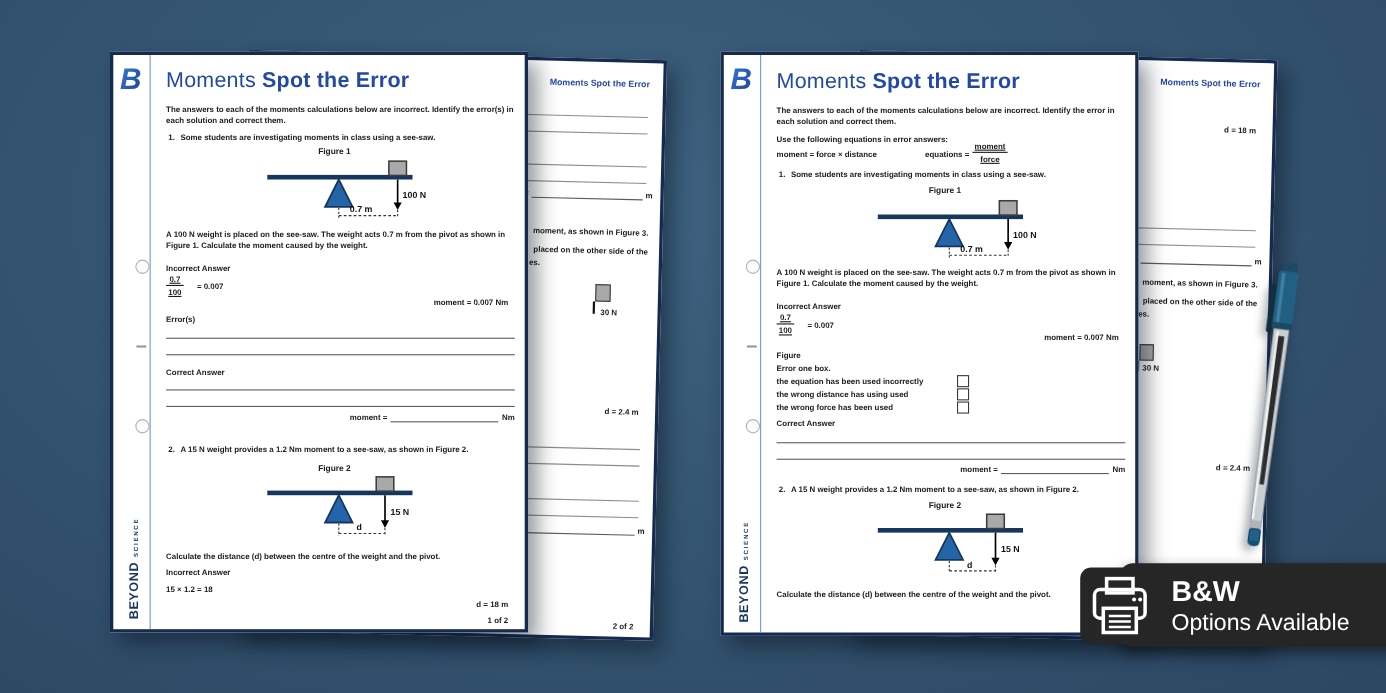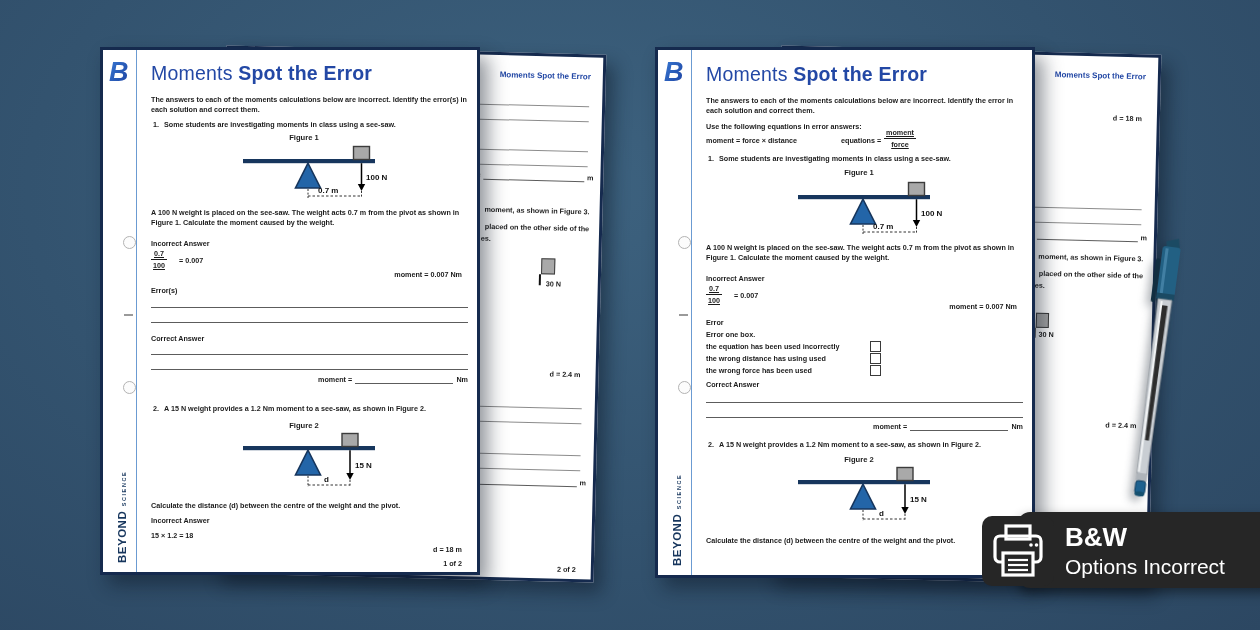--- a/index.html
+++ b/index.html
@@ -236,21 +236,21 @@
       </svg>
 
       <div class="t" style="left:48px;top:193px;width:318px;">A 100 N weight is placed on the see-saw. The weight acts 0.7 m from the pivot as shown in Figure 1. Calculate the moment caused by the weight.</div>
       <div class="t bold" style="left:48px;top:224px;">Incorrect Answer</div>
       <div class="frac" style="left:48px;top:234px;">
         <span class="fn">0.7</span>
         <span class="fd">100</span>
       </div>
       <div class="frac-res" style="left:76px;top:241px;">= 0.007</div>
       <div class="t bold rt nw" style="right:15px;top:252px;">moment = 0.007 Nm</div>
-      <div class="t bold" style="left:48px;top:268px;">Error</div>
+      <div class="t bold" style="left:48px;top:268px;">Figure</div>
       <div class="t" style="left:48px;top:280px;">Error one box.</div>
       <div class="t" style="left:48px;top:292px;">the equation has been used incorrectly</div>
       <div class="chk" style="left:212px;top:291px;"></div>
       <div class="t" style="left:48px;top:304px;">the wrong distance has using used</div>
       <div class="chk" style="left:212px;top:303px;"></div>
       <div class="t" style="left:48px;top:316px;">the wrong force has been used</div>
       <div class="chk" style="left:212px;top:315px;"></div>
       <div class="t bold" style="left:48px;top:330px;">Correct Answer</div>
       <div class="ln" style="left:48px;width:317px;top:352px;"></div>
       <div class="ln" style="left:48px;width:317px;top:367px;"></div>
@@ -289,21 +289,21 @@
     <polygon points="33,66 47,66 45,242 35,242" fill="#c9ced3" stroke="#8f969c" stroke-width="0.8"></polygon>
     <line x1="37" y1="68" x2="36.5" y2="240" stroke="#f2f4f5" stroke-width="2"></line>
     <polygon points="38,72 43.5,72 42.5,208 38.5,208" fill="#2d2d2d"></polygon>
     <rect x="34.5" y="242" width="11" height="7" fill="#aeb4ba"></rect>
     <rect x="35" y="249" width="10" height="13" rx="2.5" fill="#1d618f" stroke="#0e3d5e" stroke-width="1"></rect>
     <ellipse cx="40" cy="262" rx="5" ry="2.5" fill="#15506f"></ellipse>
   </svg>
 
   <div class="badge">
     <div class="b1">B&amp;W</div>
-    <div class="b2">Options Incorrect</div>
+    <div class="b2">Options Available</div>
   </div>
   <div class="printer-plate">
     <svg width="56" height="56" viewBox="0 0 56 56" style="position:absolute;left:8px;top:7px;">
       <rect x="16" y="3" width="24" height="13" fill="none" stroke="#fff" stroke-width="3.2"></rect>
       <rect x="5" y="13" width="46" height="26" rx="5" fill="none" stroke="#fff" stroke-width="3.2"></rect>
       <circle cx="41" cy="22" r="1.8" fill="#fff"></circle>
       <circle cx="46.5" cy="22" r="1.8" fill="#fff"></circle>
       <rect x="13" y="30" width="30" height="22" fill="#262626" stroke="#fff" stroke-width="3.2"></rect>
       <line x1="18" y1="37" x2="38" y2="37" stroke="#fff" stroke-width="2.2"></line>
       <line x1="18" y1="42" x2="38" y2="42" stroke="#fff" stroke-width="2.2"></line>

